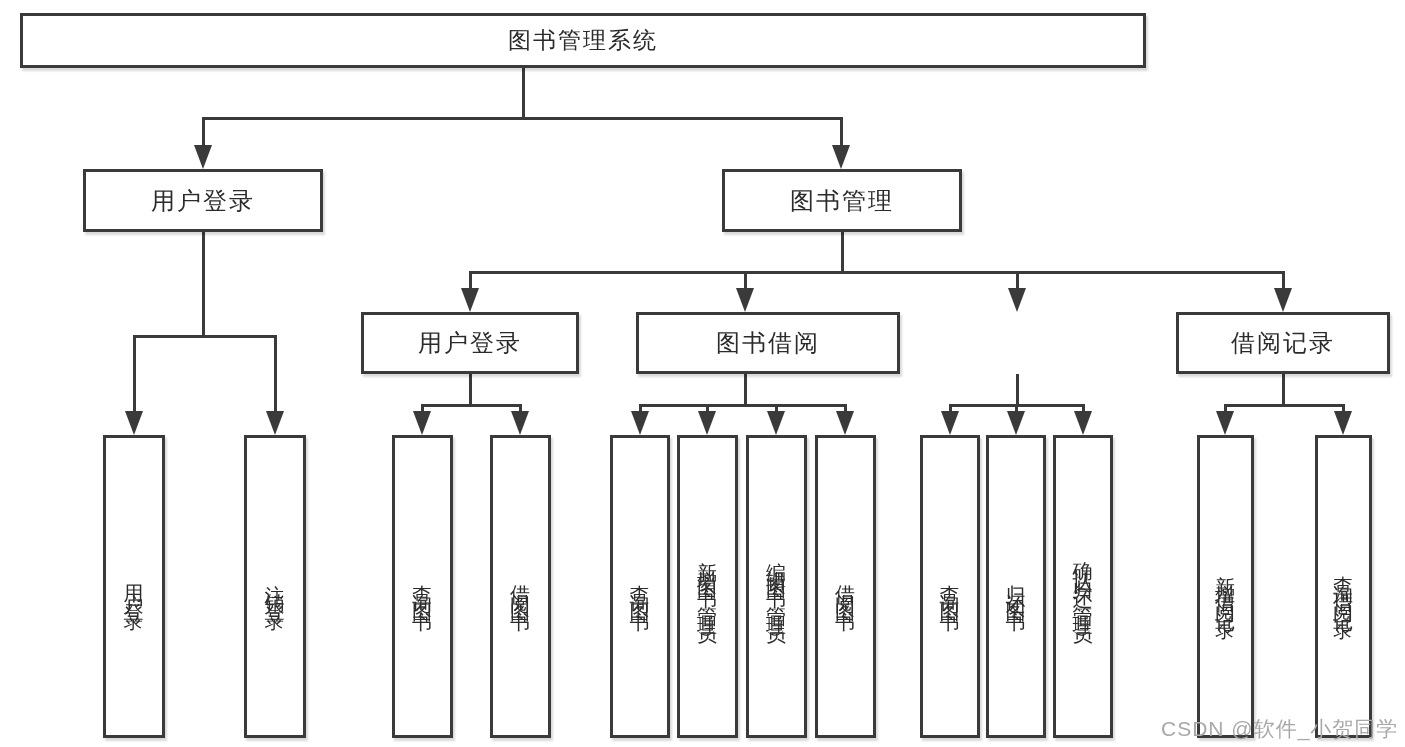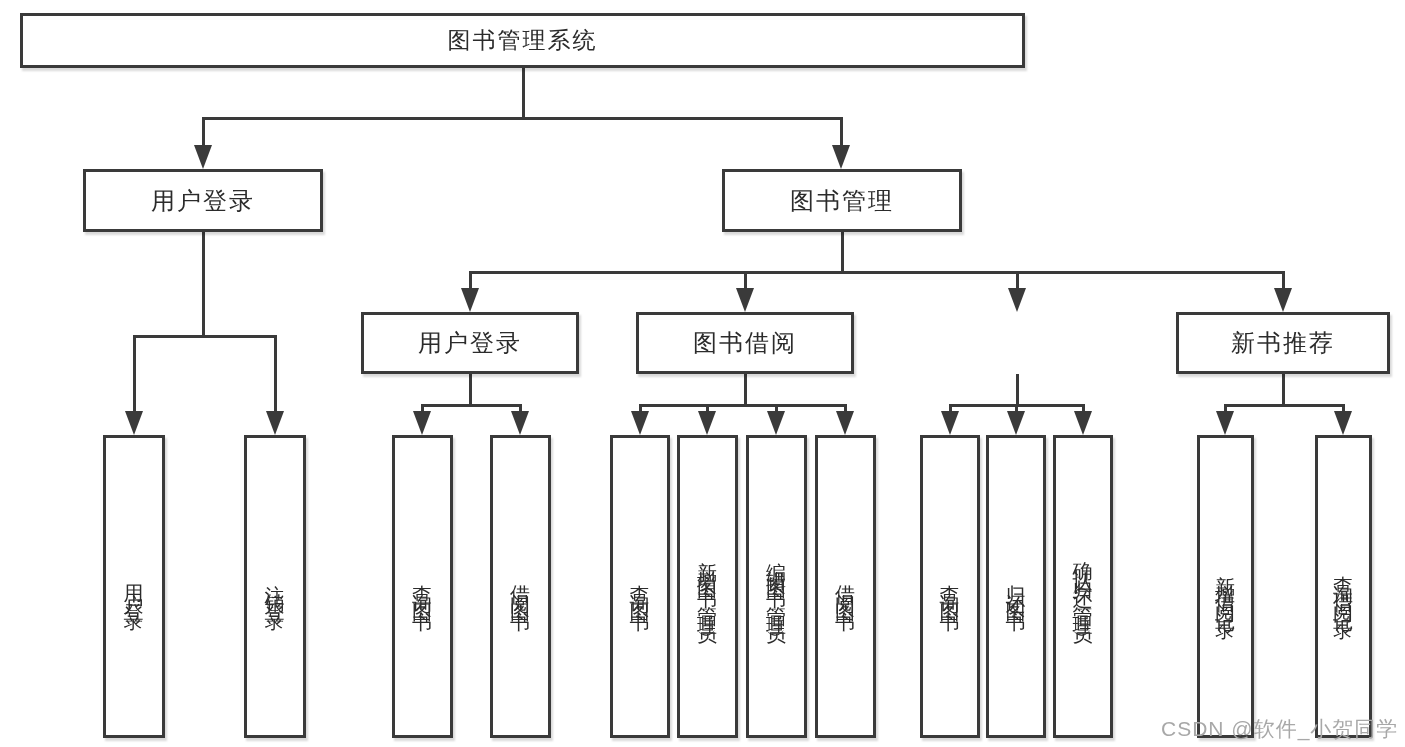--- a/index.html
+++ b/index.html
@@ -89,39 +89,39 @@
       <div class="arrow" style="left: 698px; top: 411px;"></div>
       <div class="arrow" style="left: 767px; top: 411px;"></div>
       <div class="arrow" style="left: 836px; top: 411px;"></div>
       <div class="arrow" style="left: 941px; top: 411px;"></div>
       <div class="arrow" style="left: 1007px; top: 411px;"></div>
       <div class="arrow" style="left: 1074px; top: 411px;"></div>
       <div class="arrow" style="left: 1216px; top: 411px;"></div>
       <div class="arrow" style="left: 1334px; top: 411px;"></div>
     </div>
 
-  <div class="box title-box" style="left:20px;top:13px;width:1005px;height:55px">
+  <div class="box title-box" style="left:20px;top:13px;width:1126px;height:55px">
     <span class="hlabel">图书管理系统</span>
   </div>
 
   <div class="box" style="left:83px;top:169px;width:240px;height:63px">
     <span class="hlabel">用户登录</span>
   </div>
   <div class="box" style="left:722px;top:169px;width:240px;height:63px">
     <span class="hlabel">图书管理</span>
   </div>
 
   <div class="box" style="left:361px;top:312px;width:218px;height:62px">
     <span class="hlabel">用户登录</span>
   </div>
-  <div class="box" style="left:636px;top:312px;width:218px;height:62px">
+  <div class="box" style="left:636px;top:312px;width:264px;height:62px">
     <span class="hlabel">图书借阅</span>
   </div>
   <div class="box" style="left:1176px;top:312px;width:214px;height:62px">
-    <span class="hlabel">新书推荐</span>
+    <span class="hlabel">借阅记录</span>
   </div>
 
   <div class="box" style="left:103px;top:435px;width:62px;height:303px">
     <span class="vtext">用户登录</span>
   </div>
   <div class="box" style="left:244px;top:435px;width:62px;height:303px">
     <span class="vtext">注销登录</span>
   </div>
 
   <div class="box" style="left:392px;top:435px;width:61px;height:303px">

